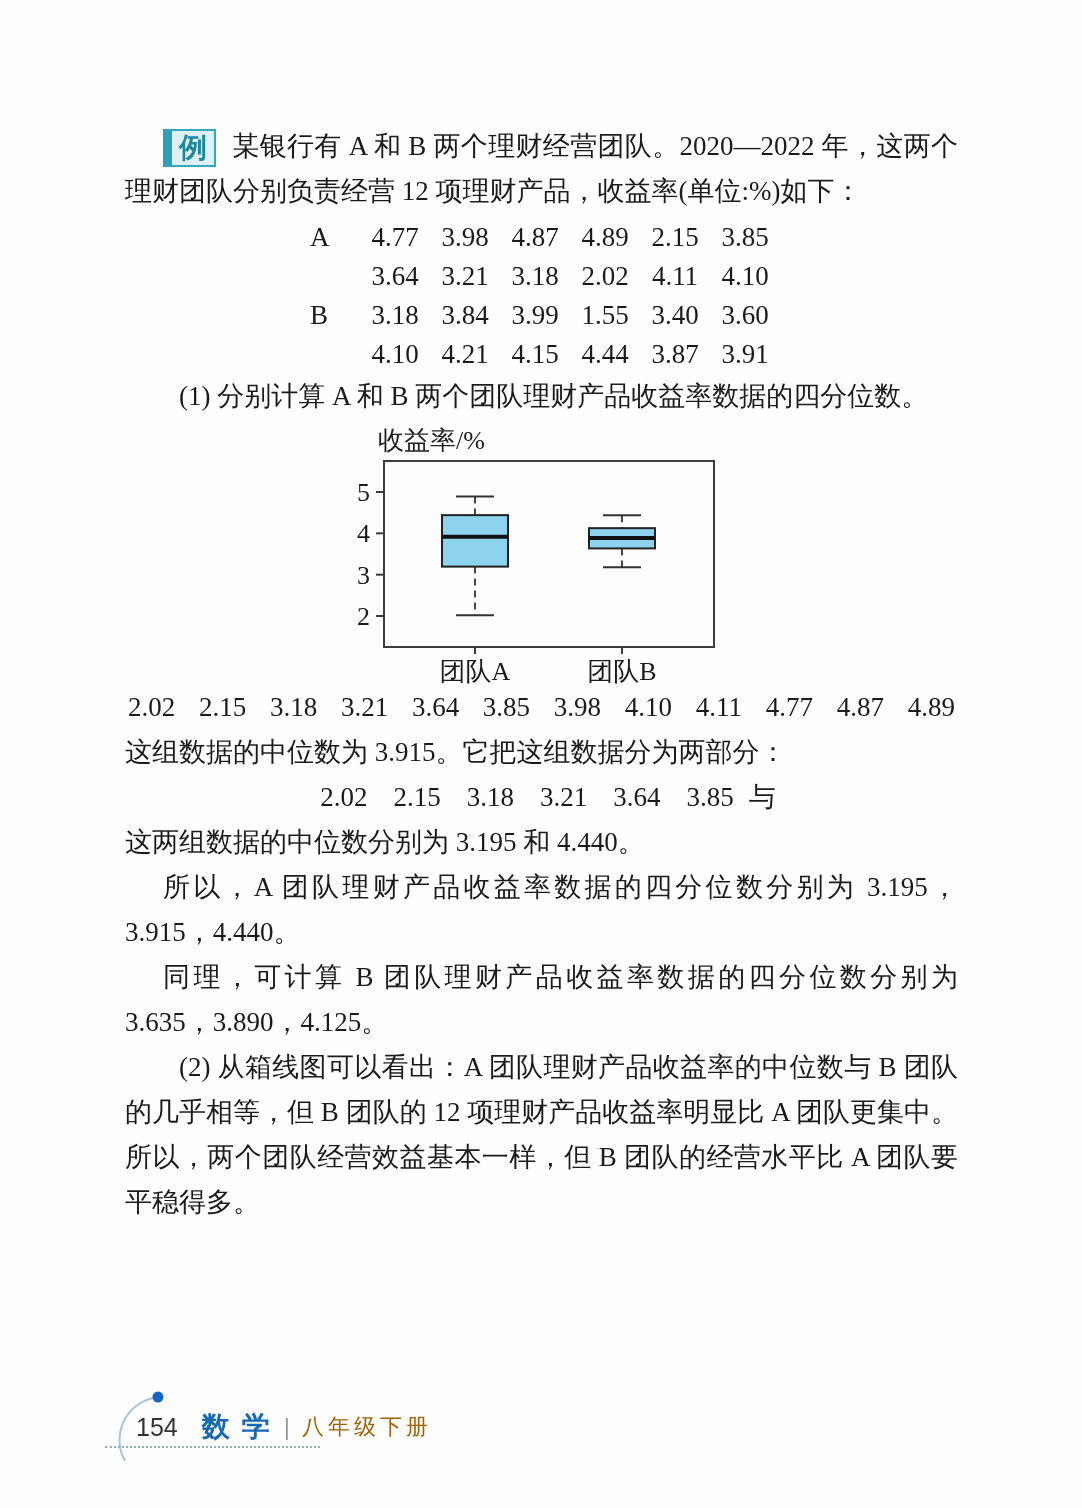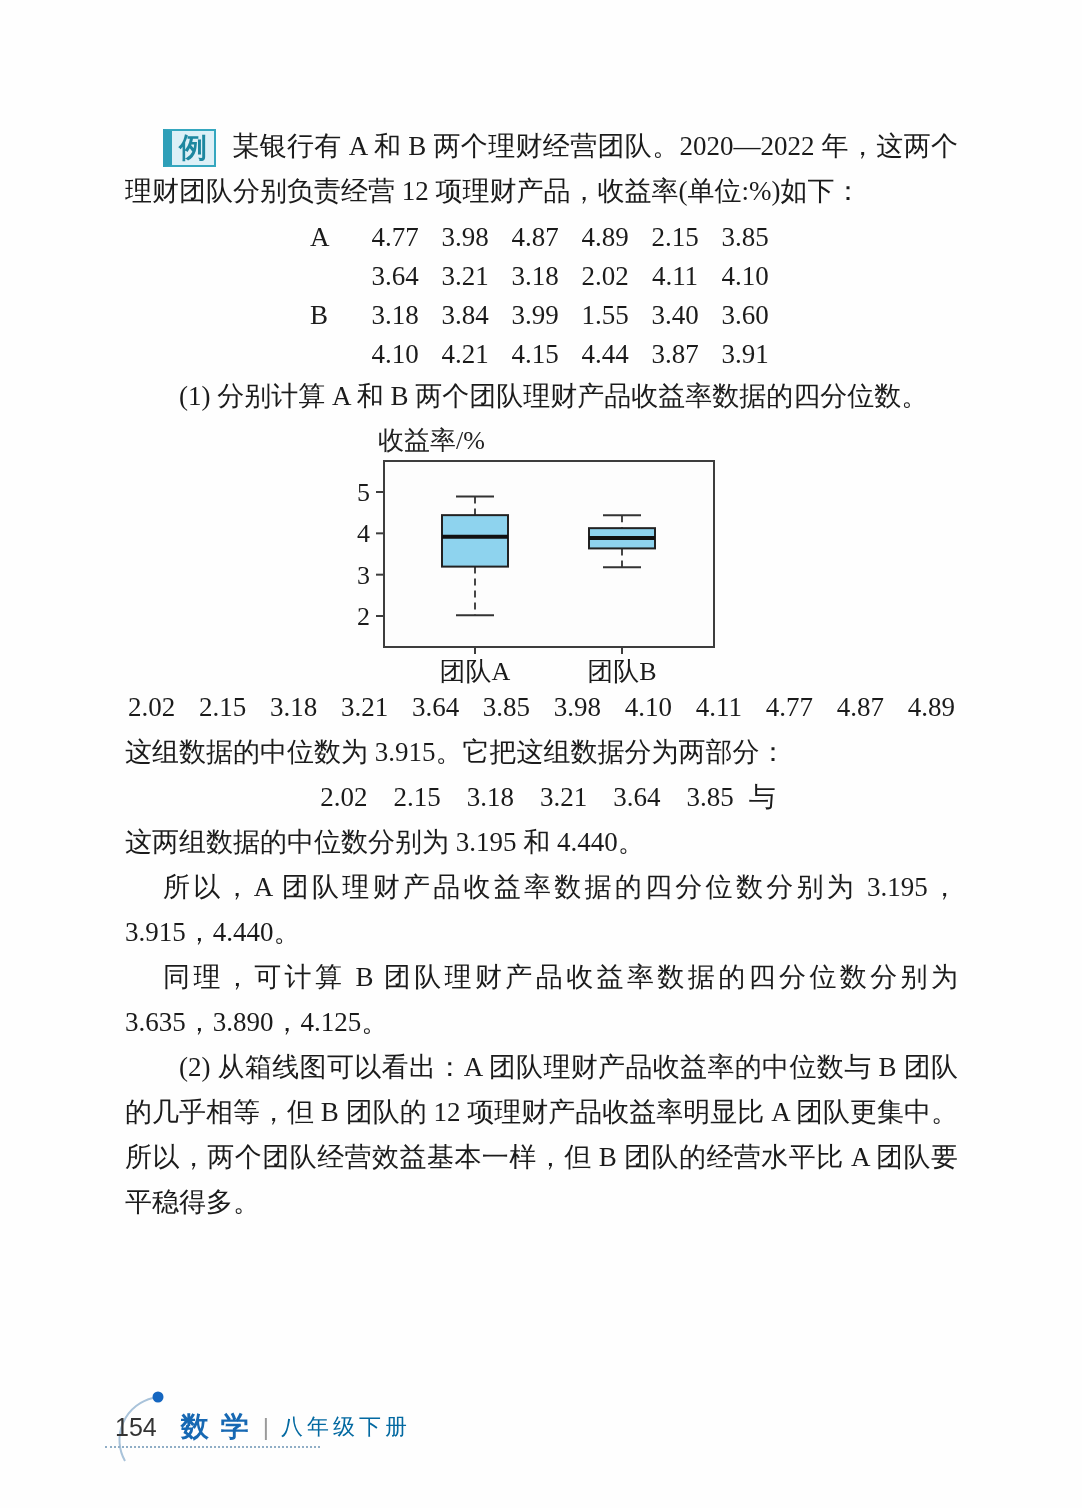--- a/index.html
+++ b/index.html
@@ -40,28 +40,28 @@
   .sol-label { color:#1c8cb6; font-weight:bold; }
   .sorted-row { display:flex; justify-content:space-between; padding:0 3px; }
   .center-row { text-align:center; }
   .center-row .num { display:inline-block; margin:0 13px; }
   .suffix { margin-left:2px; }
 
   
   .footer { position:absolute; left:95px; top:1388px; width:420px; height:80px; }
   .footer-arc { position:absolute; left:0; top:0; }
   .footer-row {
-    position:absolute; left:4px; top:20px; display:flex; align-items:center;
+    position:absolute; left:25px; top:20px; display:flex; align-items:center;
     font-family:"Liberation Sans","DejaVu Sans",sans-serif;
   }
   .page-num { font-size:25px; color:#333; margin-left:16px; }
   .subject { font-size:28px; font-weight:bold; color:#1668b3; letter-spacing:12px; margin-left:24px;
              font-family:"Liberation Serif","DejaVu Serif",serif; }
   .foot-divider { color:#9a9a9a; font-size:24px; margin:0 12px 0 2px; font-weight:200; }
-  .book { font-size:22px; color:#0369a1; letter-spacing:4px;
+  .book { font-size:22px; color:#a16207; letter-spacing:4px;
           font-family:"Liberation Serif","DejaVu Serif",serif; }
   .foot-dotted { position:absolute; left:10px; top:58px; width:215px;
                  border-top:2px dotted #90aec6; }
 </style>
 </head>
 <body>
 
 <div class="content">
 
   <p class="justify">

